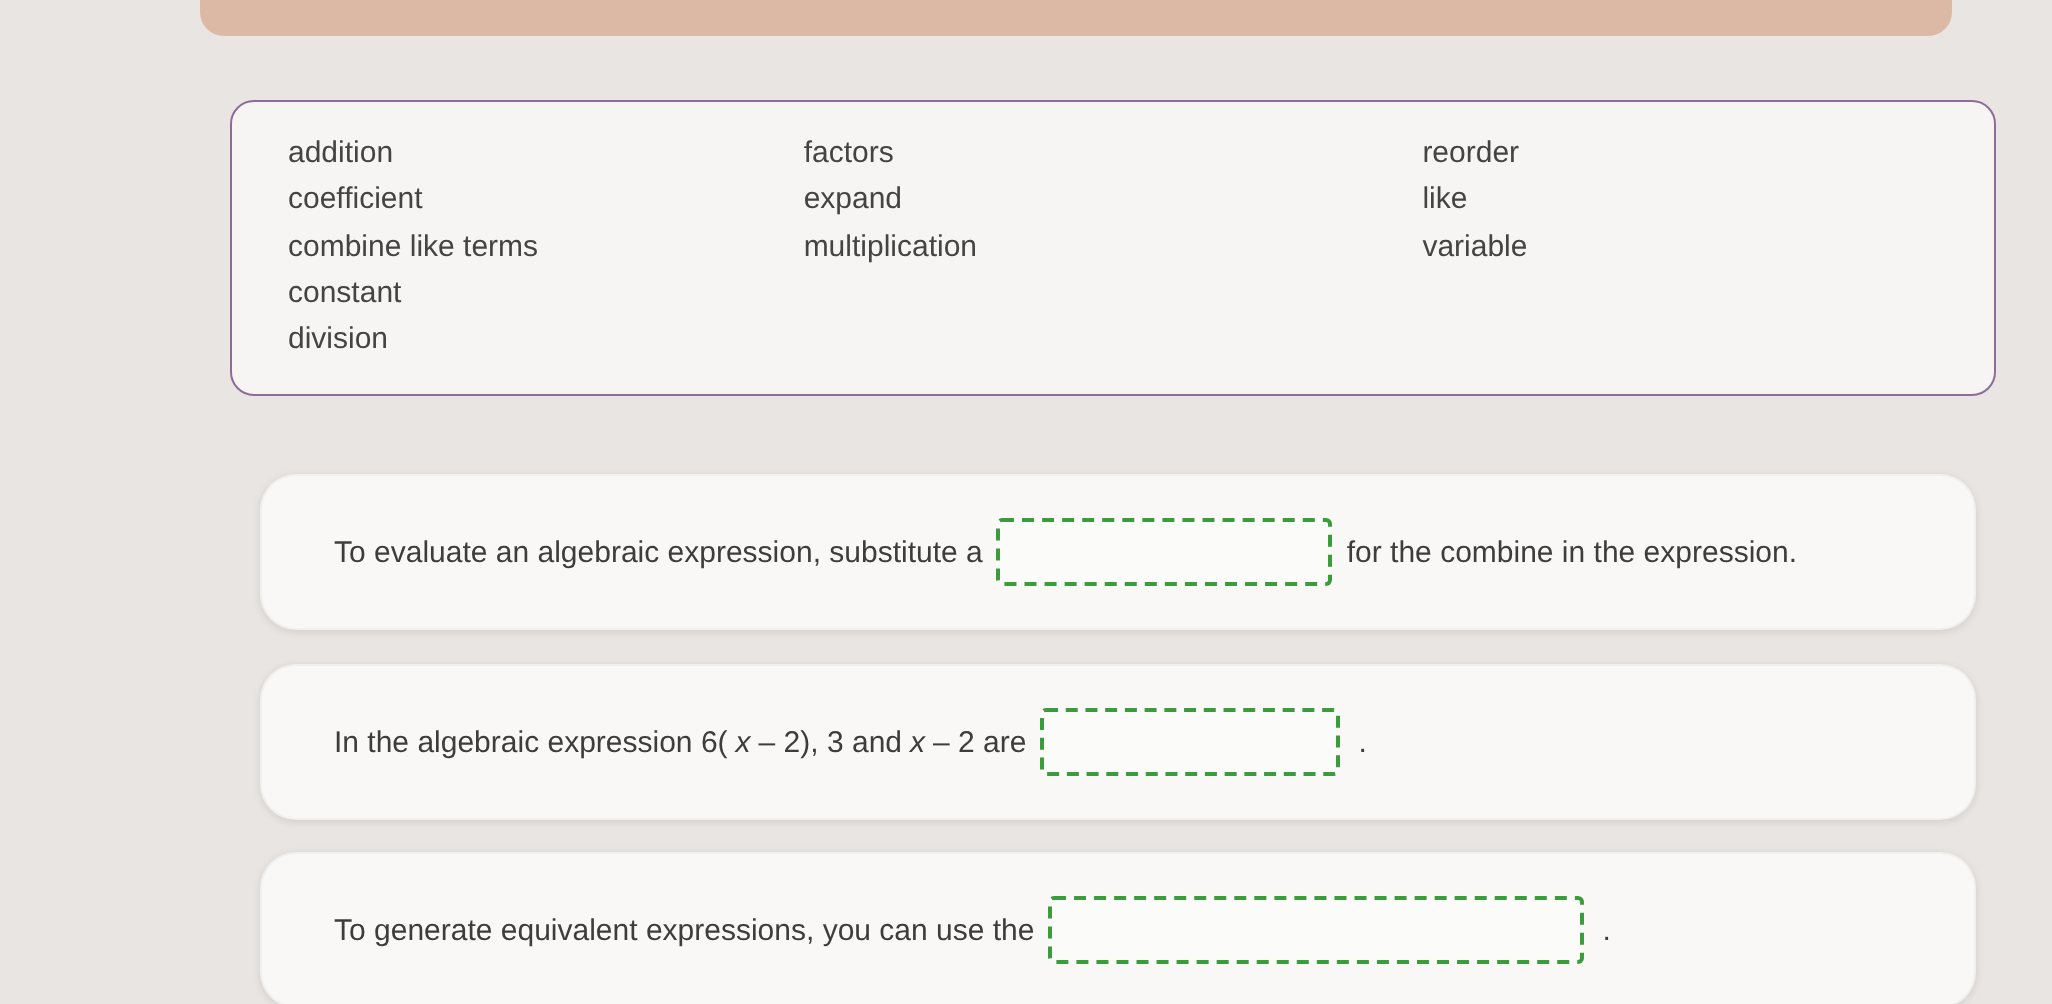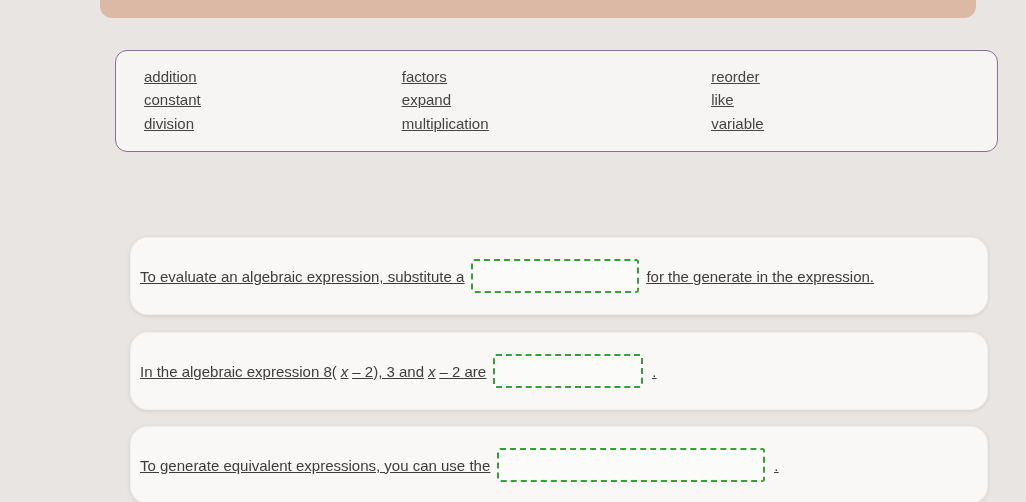--- a/index.html
+++ b/index.html
@@ -1,15 +1,15 @@
 <!DOCTYPE html>
 <html><head>
   <meta charset="utf-8">
   <style>
-    * { box-sizing: border-box; margin: 0; padding: 0; text-decoration: underline; }
+    * { box-sizing: border-box; margin: 0; padding: 0; }
     body {
       font-family: "Segoe UI", Arial, sans-serif;
       background: #e8e5e2;
       width: 1026px;
       height: 502px;
       overflow: hidden;
       position: relative;
     }
     .top-band {
       position: absolute;
@@ -35,21 +35,21 @@
     }
     .word-bank .col { flex: 1; }
     .word-bank .col.mid { flex: 1.2; }
     .answer-card {
       position: absolute;
       left: 130px;
       right: 38px;
       background: #f9f8f6;
       border-radius: 18px;
       box-shadow: 0 1px 4px rgba(0,0,0,.10), inset 0 0 0 1px rgba(0,0,0,.03);
-      padding: 22px 10px;
+      padding: 22px 37px;
       font-size: 15px;
       color: #3d3d3d;
       display: flex;
       align-items: center;
       flex-wrap: wrap;
       gap: 4px;
     }
     .card1 { top: 237px; }
     .card2 { top: 332px; }
     .card3 { top: 426px; }
@@ -70,44 +70,46 @@
     .frag-inner { display: contents; }
   </style>
 </head>
 <body>
 
 <div class="top-band"></div>
 
 <div class="word-bank">
   <div class="col">
     <div>addition</div>
+    <div>coefficient</div>
+    <div>combine like terms</div>
     <div>constant</div>
     <div>division</div>
   </div>
   <div class="col mid">
     <div>factors</div>
     <div>expand</div>
     <div>multiplication</div>
   </div>
   <div class="col">
     <div>reorder</div>
     <div>like</div>
     <div>variable</div>
   </div>
 </div>
 
 <div class="answer-card card1">
   <span>To evaluate an algebraic expression, substitute a</span>
   <span class="drop-slot slot-w1"></span>
-  <span>for the generate in the expression.</span>
+  <span>for the combine in the expression.</span>
 </div>
 
 <div class="answer-card card2">
   <span class="frag-inner">
-    <span>In the algebraic expression 8(</span><span class="math-italic">x</span><span> – 2), 3 and </span><span class="math-italic">x</span><span> – 2 are</span>
+    <span>In the algebraic expression 6(</span><span class="math-italic">x</span><span> – 2), 3 and </span><span class="math-italic">x</span><span> – 2 are</span>
   </span>
   <span class="drop-slot slot-w2"></span>
   <span class="period">.</span>
 </div>
 
 <div class="answer-card card3">
   <span>To generate equivalent expressions, you can use the</span>
   <span class="drop-slot slot-w3"></span>
   <span class="period">.</span>
 </div>

